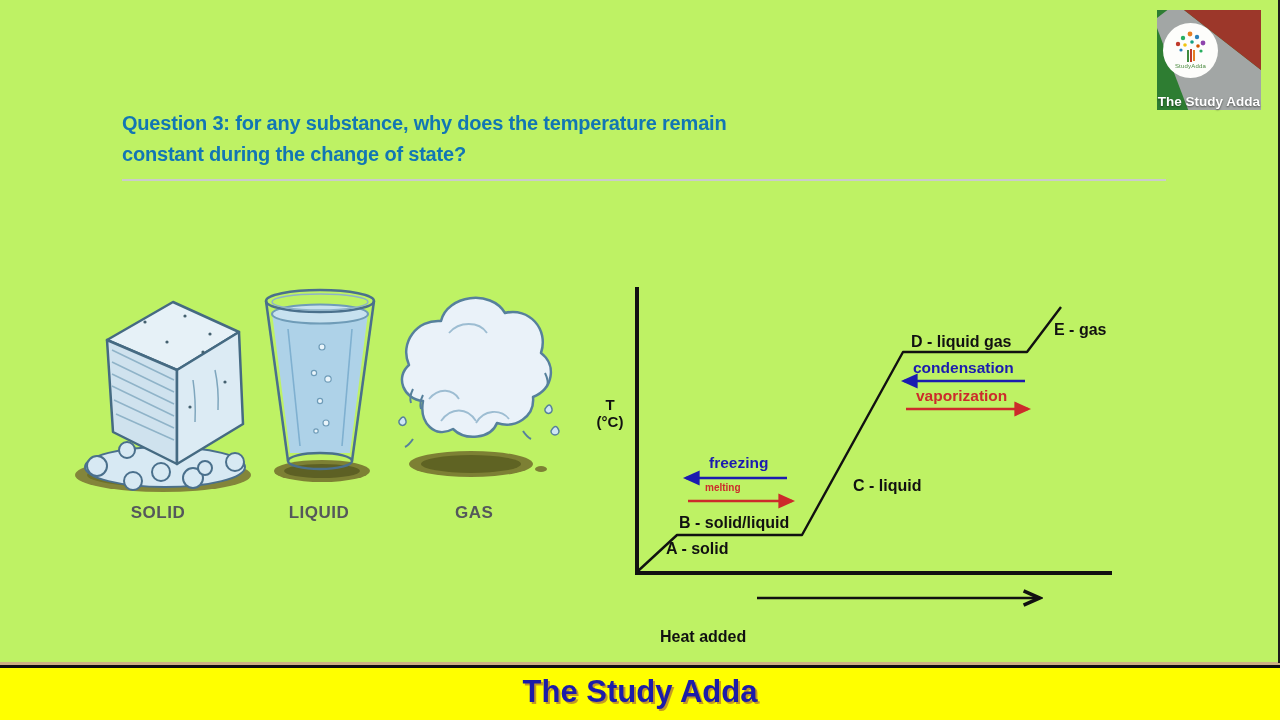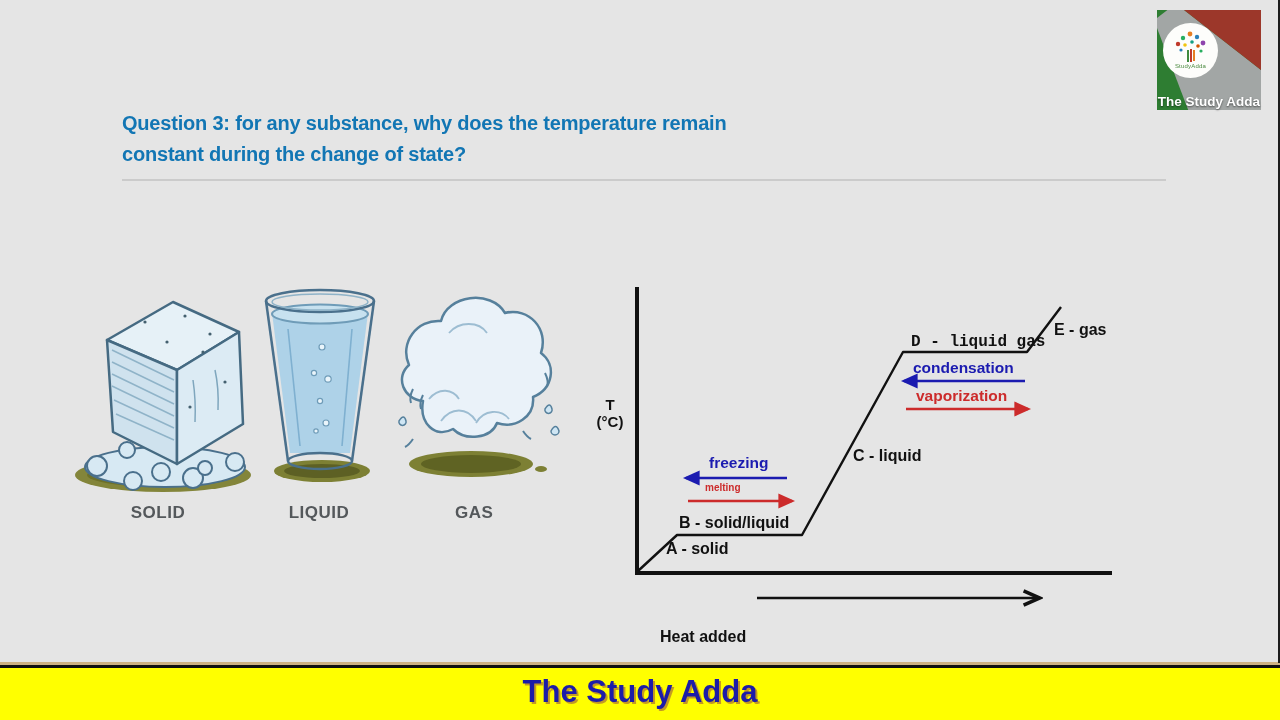--- a/index.html
+++ b/index.html
@@ -1,16 +1,16 @@
 <!DOCTYPE html>
 <html><head>
 <meta charset="utf-8">
 <style>
   html,body{margin:0;padding:0;background:#fff;}
-  #frame{position:relative;width:1280px;height:720px;background:#e5e5e5;overflow:hidden;
+  #frame{position:relative;width:1280px;height:720px;background:#bef264;overflow:hidden;
          font-family:"Liberation Sans",sans-serif;}
 
   
   .edge-line{position:absolute;top:0;right:0;width:2px;height:663px;background:#1c1c1c;}
 
   
   .logo{position:absolute;left:1157px;top:10px;width:104px;height:100px;background:#2e7d32;}
   .logo .band{position:absolute;inset:0;background:#a2a6a5;
     clip-path:polygon(10% 0%,26% 0%,100% 60%,100% 100%,30% 100%,0% 18%,0% 8%);}
   .logo .tri{position:absolute;inset:0;background:#9c372a;
@@ -39,22 +39,22 @@
   .graph{position:absolute;left:580px;top:280px;width:560px;height:345px;}
   .graph svg{position:absolute;left:0;top:0;}
   .glabel{position:absolute;font-weight:bold;font-size:16px;color:#111;white-space:nowrap;}
   .glabel.blue{color:#1b1bb0;}
   .glabel.red{color:#cc2b2b;}
   .t-axis{left:6px;top:116px;width:48px;text-align:center;font-size:15px;line-height:17px;}
   .lab-a{left:86px;top:260px;}
   .lab-b{left:99px;top:234px;}
   .lab-free{left:129px;top:174px;font-size:15.5px;}
   .lab-melt{left:125px;top:202px;font-size:10px;}
-  .lab-c{left:273px;top:167px;text-align:center;}
-  .lab-d{left:331px;top:53px;font-family:Liberation Mono, monospace;}
+  .lab-c{left:273px;top:197px;text-align:center;}
+  .lab-d{left:331px;top:53px;}
   .lab-cond{left:333px;top:79px;font-size:15.5px;}
   .lab-vap{left:336px;top:107px;font-size:15.5px;}
   .lab-e{left:474px;top:41px;text-align:right;}
   .lab-heat{left:80px;top:305px;margin-top:43px;}
 
   
   .banner-accent{position:absolute;left:0;right:0;top:662px;height:3px;background:#cdb183;}
   .banner{position:absolute;left:0;right:0;top:665px;height:55px;background:#ffff00;
     border-top:3px solid #101010;box-sizing:border-box;text-align:center;}
   .banner .brand{display:inline-block;margin-top:6px;font-size:31px;font-weight:bold;

